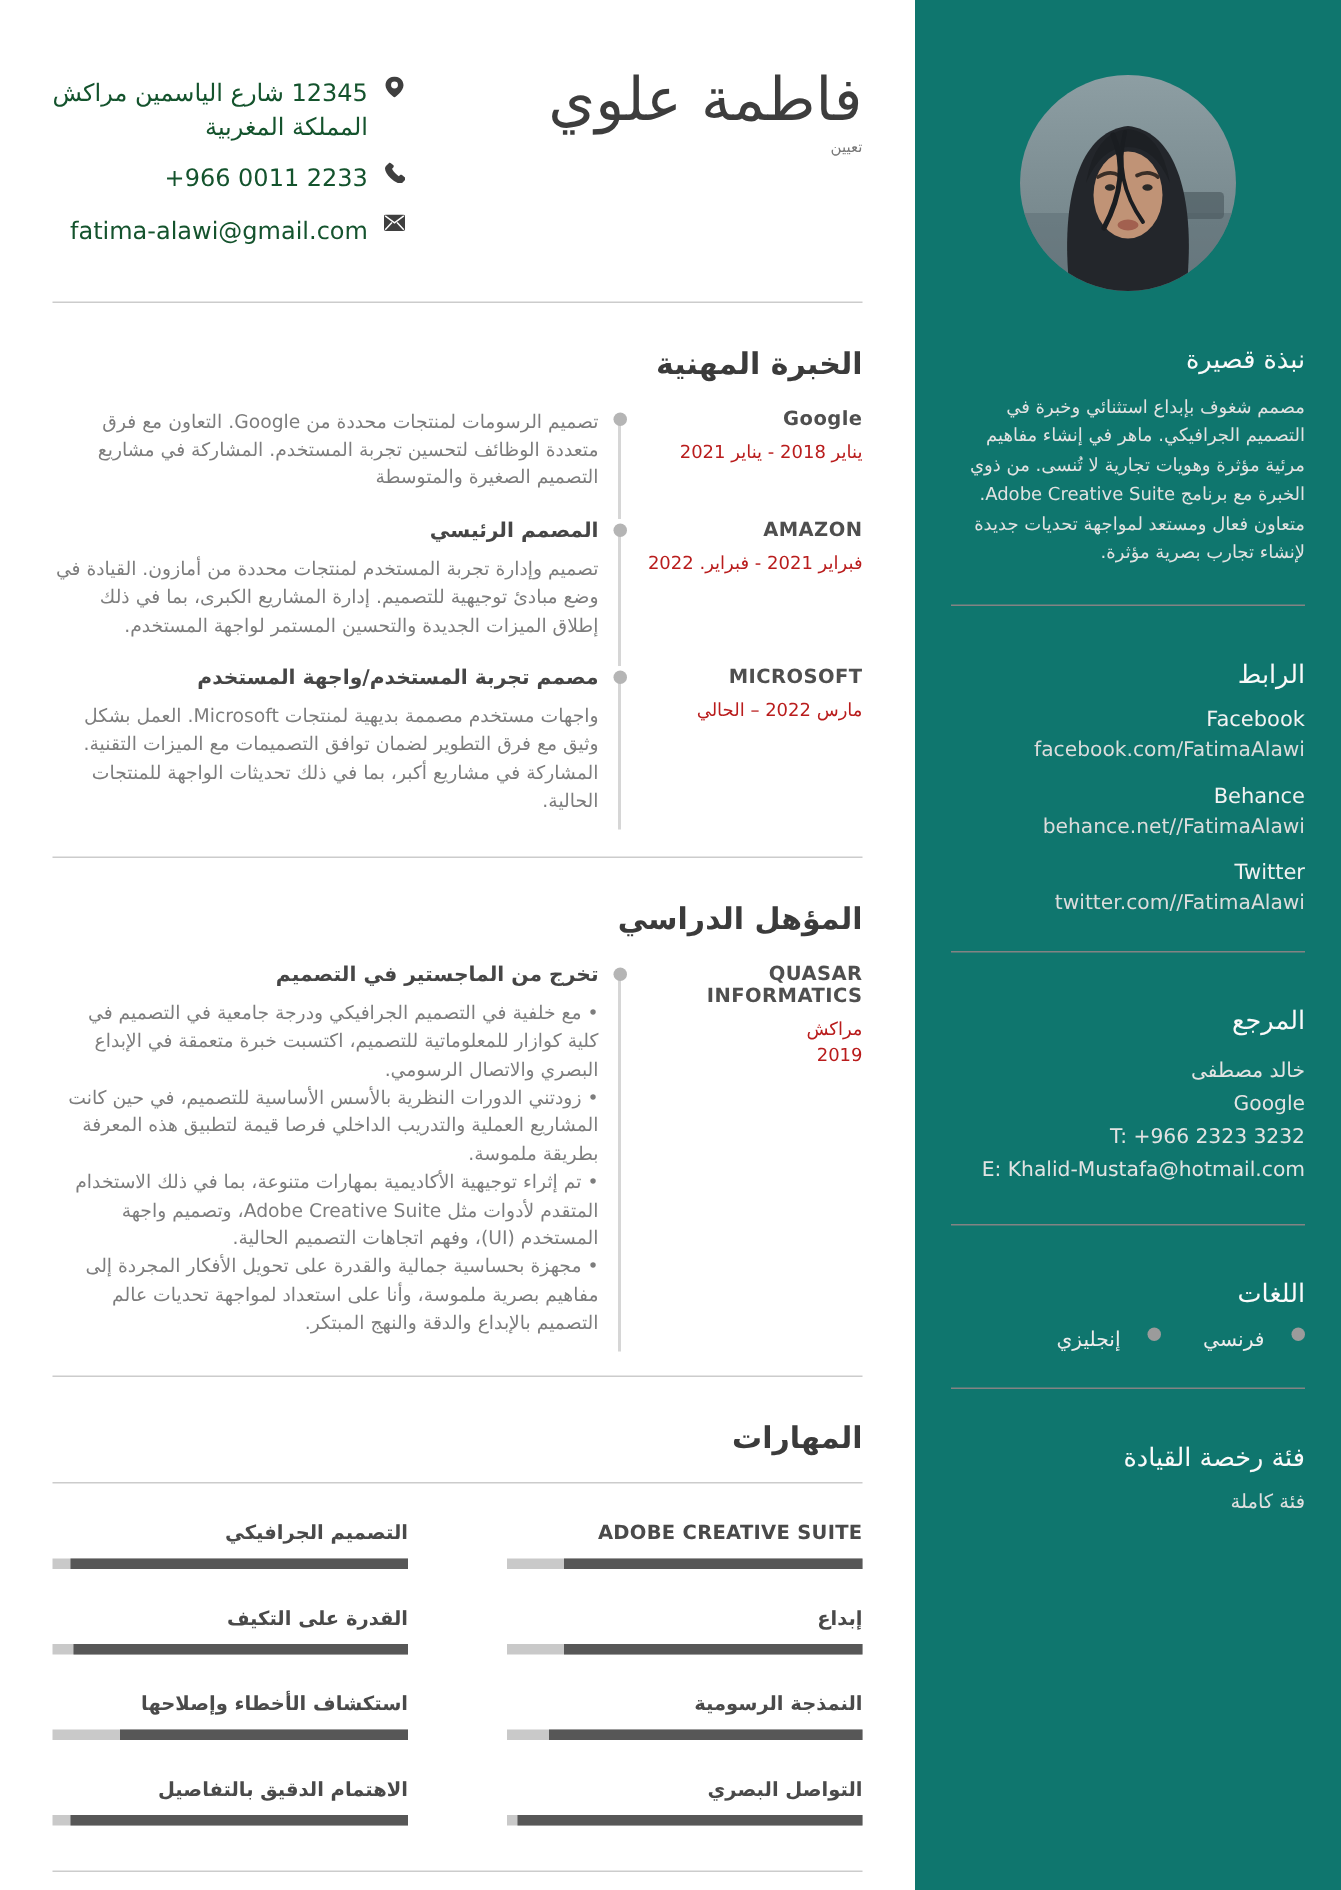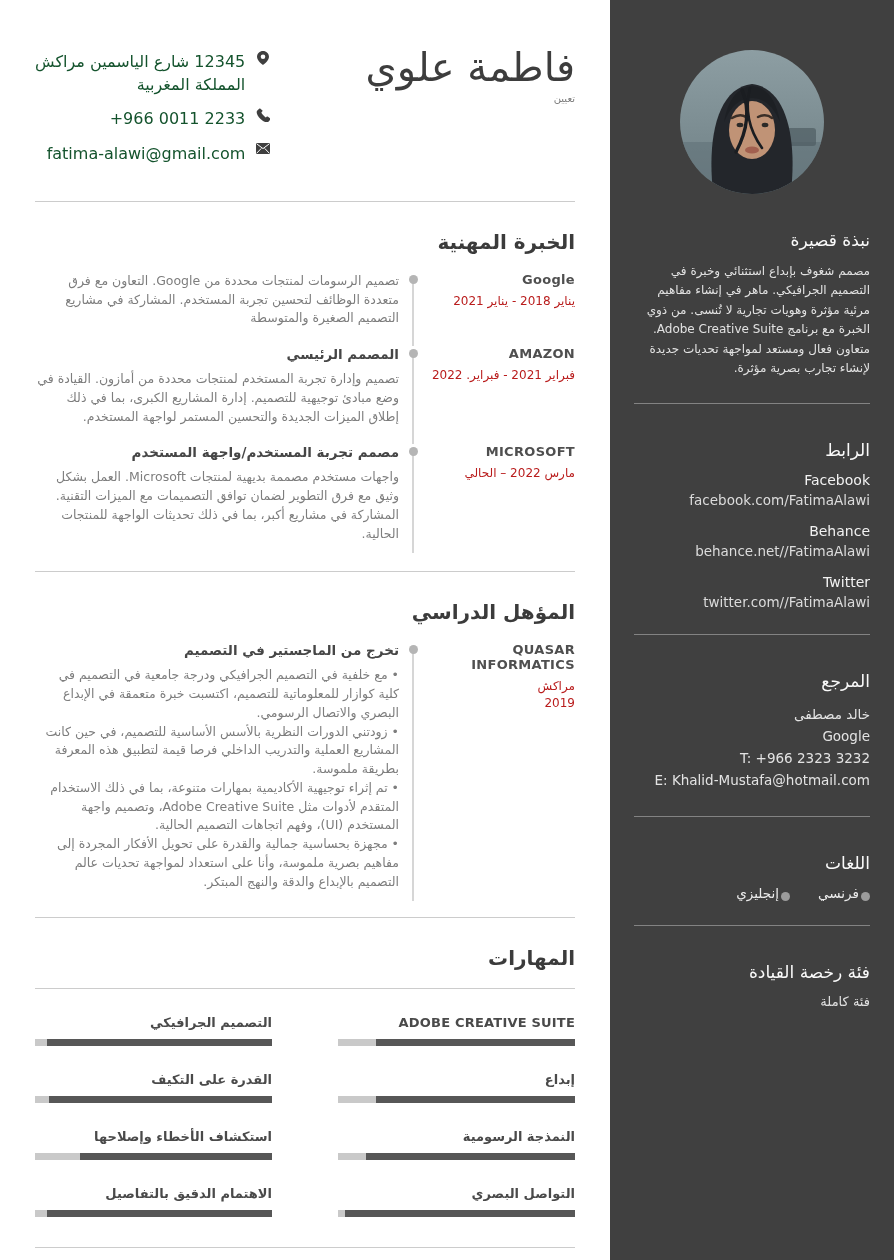--- a/index.html
+++ b/index.html
@@ -1,30 +1,30 @@
 <!DOCTYPE html>
 <html dir="rtl" lang="ar"><head>
 <meta charset="utf-8">
 <style>
   * { box-sizing: border-box; margin: 0; padding: 0; }
   body { font-family: "DejaVu Sans", sans-serif; background: #ffffff; }
   .page { width: 894px; height: 1260px; display: flex; direction: rtl; background: #fff; overflow: hidden; margin: 0 auto; position: relative; }
 
   
-  .sidebar { flex: 0 0 284px; background: #404040; color: #e6e6e6; padding: 50px 24px 0; text-align: right; }
+  .sidebar { flex: 0 0 284px; background: #0f766e; color: #e6e6e6; padding: 50px 24px 0; text-align: right; }
   .photo-wrap { width: 144px; height: 144px; border-radius: 50%; overflow: hidden; margin: 0 auto; display: block; }
   .side-title { font-size: 17px; font-weight: 500; color: #fafafa; margin: 36px 0 12px; }
   .side-text { font-size: 12px; line-height: 1.62; color: #e2e2e2; }
   .side-divider { border: none; border-top: 1px solid #838383; margin: 24px 0 2px; }
   .link-group { margin-bottom: 15px; }
   .link-label { font-size: 14px; color: #f2f2f2; }
   .link-url { font-size: 13.5px; color: #dcdcdc; margin-top: 4px; }
   .ref-line { font-size: 13.5px; line-height: 1.65; color: #e3e3e3; }
   .langs { display: flex; direction: rtl; justify-content: flex-start; gap: 28px; margin-top: 10px; }
-  .dot-item { display: flex; align-items: flex-end; gap: 2px; }
+  .dot-item { display: flex; align-items: flex-start; gap: 18px; }
   .lang-dot { width: 9px; height: 9px; border-radius: 50%; background: #9b9b9b; flex: 0 0 auto; }
   .lang-label { font-size: 13.5px; color: #ececec; }
   .license-text { font-size: 13px; color: #e0e0e0; margin-top: 2px; }
   .ltr { direction: ltr; unicode-bidi: isolate; }
 
   
   .content { flex: 1 1 auto; padding: 46px 35px 0; }
   .header { display: flex; justify-content: space-between; align-items: flex-start; }
   .name-block { text-align: right; }
   .name { font-size: 40px; font-weight: 500; color: #3d3d3d; line-height: 1.05; }

